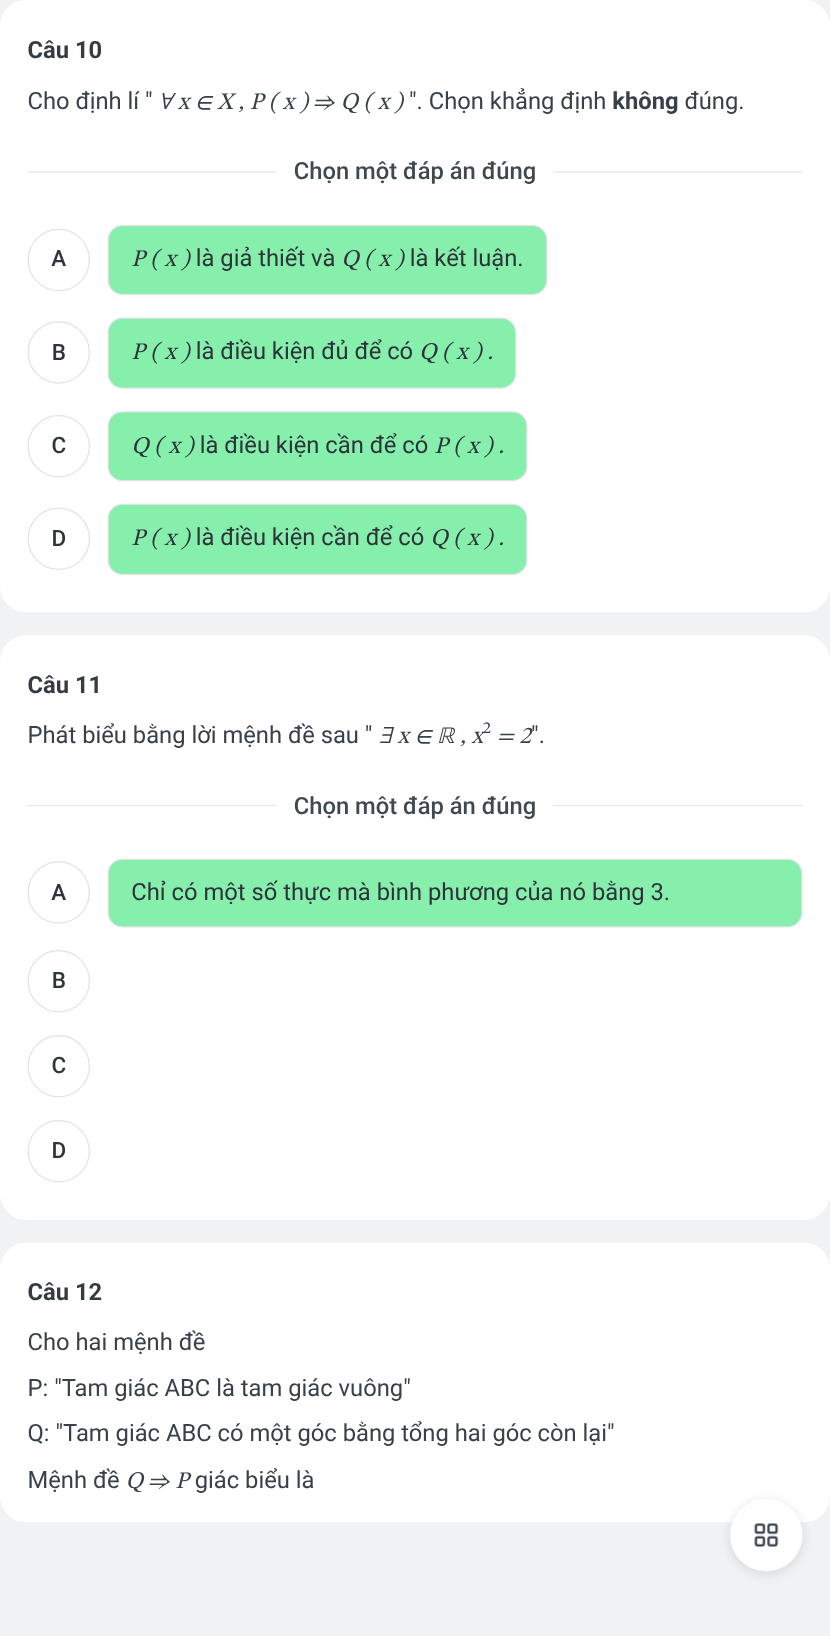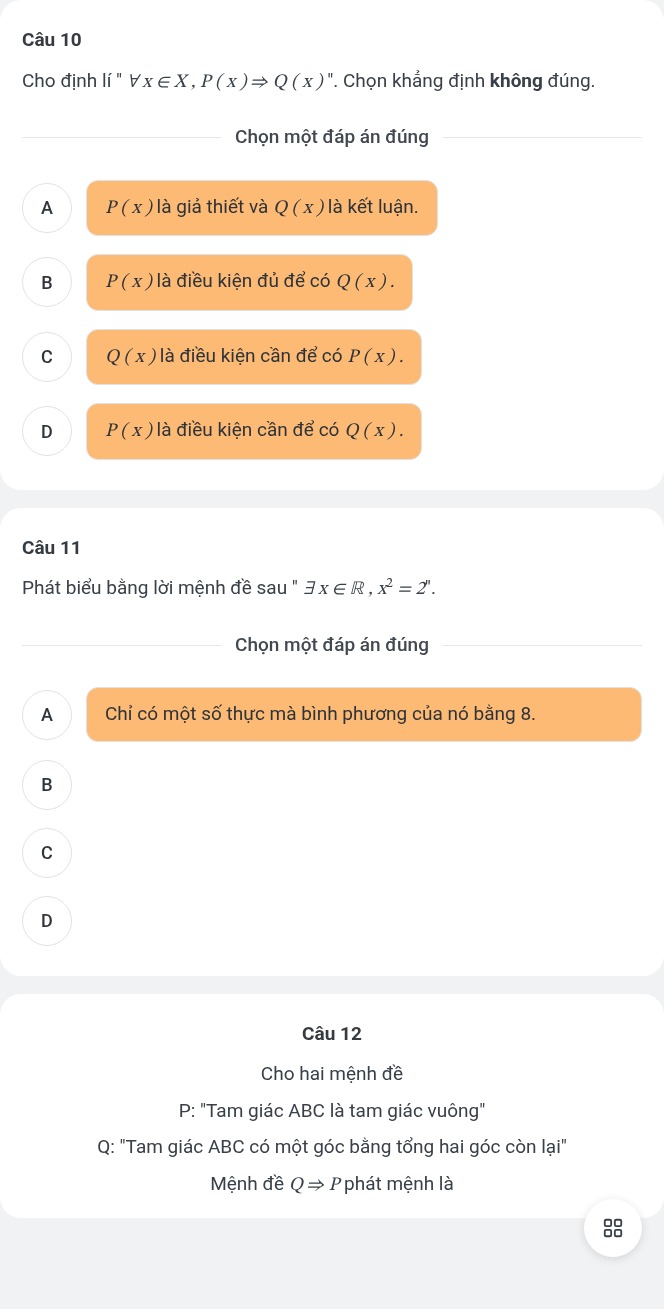--- a/index.html
+++ b/index.html
@@ -62,21 +62,21 @@
     color: #30353c;
     background: #fff;
     flex-shrink: 0;
     align-self: center;
     font-size: 18px;
   }
   .opt-box {
     border: 1.5px solid #dfe3e8;
     border-radius: 12px;
     padding: 12px 18px;
-    background: #fdba74;
+    background: #86efac;
     display: flex; align-items: center;
     font-size: 19px;
     color: #2e333a;
     min-height: 50px;
   }
   .fab {
     position: fixed;
     right: 22px;
     bottom: 52px;
     width: 58px; height: 58px;
@@ -136,42 +136,42 @@
   </div>
   <div class="divider-row">
     <div class="line"></div>
     <div class="lbl">Chọn một đáp án đúng</div>
     <div class="line"></div>
   </div>
   <div class="options">
     <div class="opt-row">
       <div class="opt-letter">A</div>
       <div class="opt-box" style="flex:1">
-        <span>Chỉ có một số thực mà bình phương của nó bằng 8.</span>
+        <span>Chỉ có một số thực mà bình phương của nó bằng 3.</span>
       </div>
     </div>
     <div class="opt-row">
       <div class="opt-letter">B</div>
     </div>
     <div class="opt-row">
       <div class="opt-letter">C</div>
     </div>
     <div class="opt-row">
       <div class="opt-letter">D</div>
     </div>
   </div>
 </div>
 
-<div class="card" style="margin-bottom:0; padding-bottom:10px;text-align:center;">
+<div class="card" style="margin-bottom:0; padding-bottom:10px;">
   <div class="qtitle">Câu 12</div>
   <div class="qbody">Cho hai mệnh đề</div>
   <div class="qbody">P: "Tam giác ABC là tam giác vuông"</div>
   <div class="qbody">Q: "Tam giác ABC có một góc bằng tổng hai góc còn lại"</div>
   <div class="qbody">
-    <span>Mệnh đề </span><span class="math">Q ⇒ P</span><span> phát mệnh là</span>
+    <span>Mệnh đề </span><span class="math">Q ⇒ P</span><span> giác biểu là</span>
   </div>
 </div>
 
 <div class="fab">
   <svg viewBox="0 0 24 24" fill="none" stroke="#3a4049" stroke-width="2">
     <rect x="3" y="3" width="7" height="7" rx="1.5"></rect>
     <rect x="14" y="3" width="7" height="7" rx="1.5"></rect>
     <rect x="3" y="14" width="7" height="7" rx="1.5"></rect>
     <rect x="14" y="14" width="7" height="7" rx="1.5"></rect>
   </svg>

